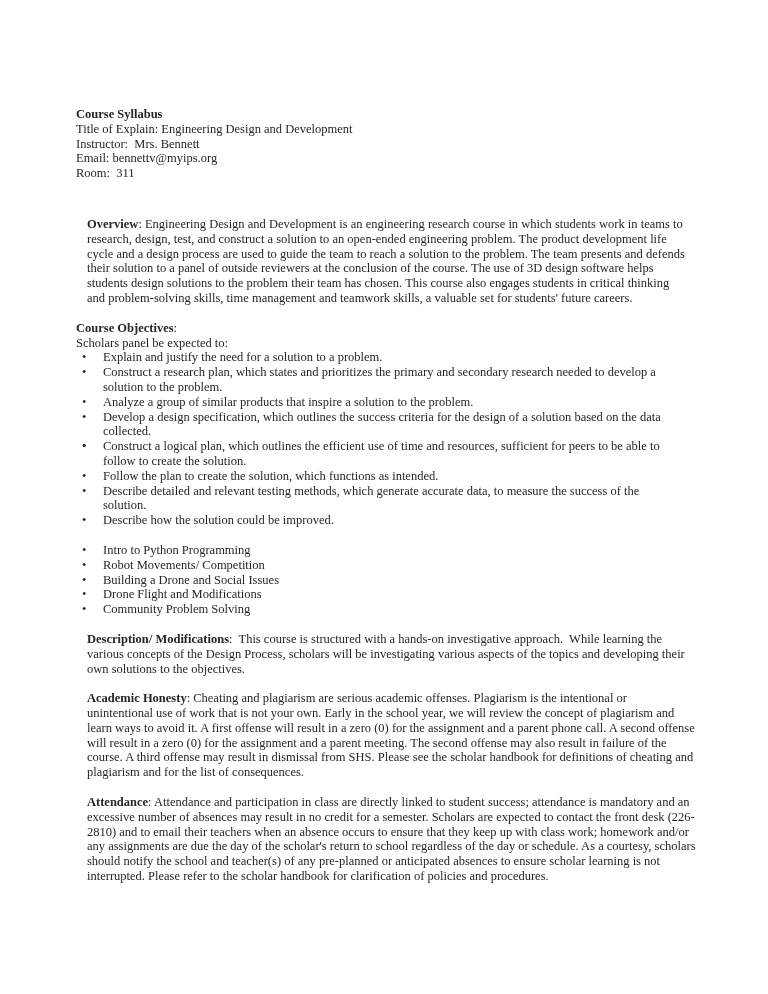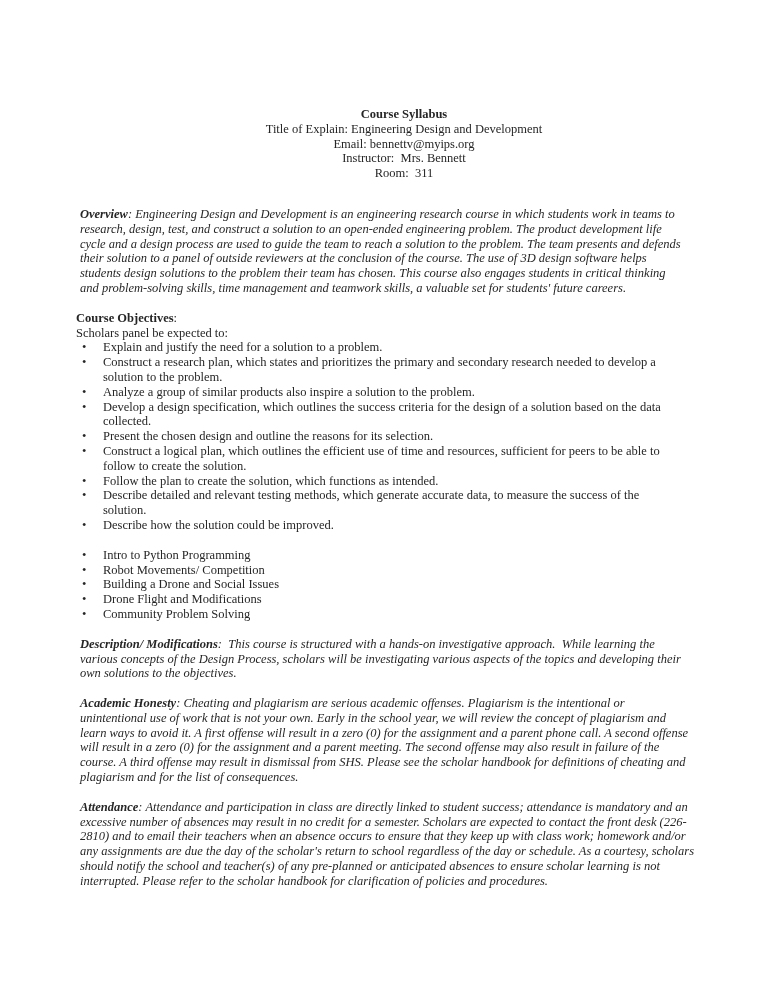--- a/index.html
+++ b/index.html
@@ -22,26 +22,24 @@
     height: 994px;
     padding: 107px 36px 0 76px;
     background: #ffffff;
   }
   .line {
     white-space: pre-wrap;
     margin: 0;
   }
   .para {
     white-space: pre-wrap;
-    margin: 0 0 15px 4px;
-    font-style: italic;
+    margin: 0 0 15px 11px;
   }
   .header-block {
-    margin: 0 0 26px 0;
-    text-align: center;
+    margin: 0 0 36px 0;
   }
   .section {
     margin: 0 0 15px 0;
   }
   b, .bold { font-weight: bold; }
   .bullet {
     position: relative;
     padding-left: 27px;
     white-space: pre-wrap;
   }
@@ -52,42 +50,42 @@
   }
 </style>
 </head>
 <body>
 
 <div class="page">
 
   <div class="header-block">
     <div class="line bold">Course Syllabus</div>
     <div class="line">Title of Explain: Engineering Design and Development</div>
+    <div class="line">Instructor:  Mrs. Bennett</div>
     <div class="line">Email: bennettv@myips.org</div>
-    <div class="line">Instructor:  Mrs. Bennett</div>
     <div class="line">Room:  311</div>
   </div>
 
   <p class="para"><b>Overview</b><span>: Engineering Design and Development is an engineering research course in which students work in teams to
 research, design, test, and construct a solution to an open-ended engineering problem. The product development life
 cycle and a design process are used to guide the team to reach a solution to the problem. The team presents and defends
 their solution to a panel of outside reviewers at the conclusion of the course. The use of 3D design software helps
 students design solutions to the problem their team has chosen. This course also engages students in critical thinking
 and problem-solving skills, time management and teamwork skills, a valuable set for students' future careers.</span></p>
 
   <div class="section">
     <div class="line"><b>Course Objectives</b><span>:</span></div>
     <div class="line">Scholars panel be expected to:</div>
     <div class="bullet"><span class="marker">•</span><span>Explain and justify the need for a solution to a problem.</span></div>
     <div class="bullet"><span class="marker">•</span><span>Construct a research plan, which states and prioritizes the primary and secondary research needed to develop a
 solution to the problem.</span></div>
-    <div class="bullet"><span class="marker">•</span><span>Analyze a group of similar products also inspire a solution to the problem.</span></div>
+    <div class="bullet"><span class="marker">•</span><span>Analyze a group of similar products that inspire a solution to the problem.</span></div>
     <div class="bullet"><span class="marker">•</span><span>Develop a design specification, which outlines the success criteria for the design of a solution based on the data
 collected.</span></div>
-    <div class="bullet"><span class="marker">•</span><span>Present the chosen design and outline the reasons for its selection.</span></div>
+    <div class="bullet"><span class="marker">•</span></div>
     <div class="bullet"><span class="marker">•</span><span>Construct a logical plan, which outlines the efficient use of time and resources, sufficient for peers to be able to
 follow to create the solution.</span></div>
     <div class="bullet"><span class="marker">•</span><span>Follow the plan to create the solution, which functions as intended.</span></div>
     <div class="bullet"><span class="marker">•</span><span>Describe detailed and relevant testing methods, which generate accurate data, to measure the success of the
 solution.</span></div>
     <div class="bullet"><span class="marker">•</span><span>Describe how the solution could be improved.</span></div>
   </div>
 
   <div class="section">
     <div class="bullet"><span class="marker">•</span><span>Intro to Python Programming</span></div>

